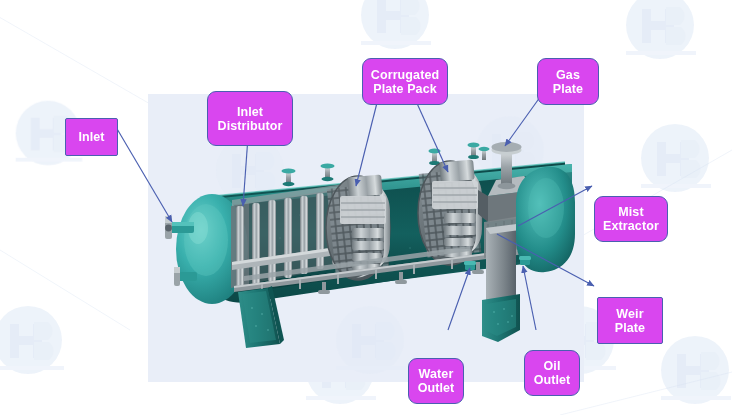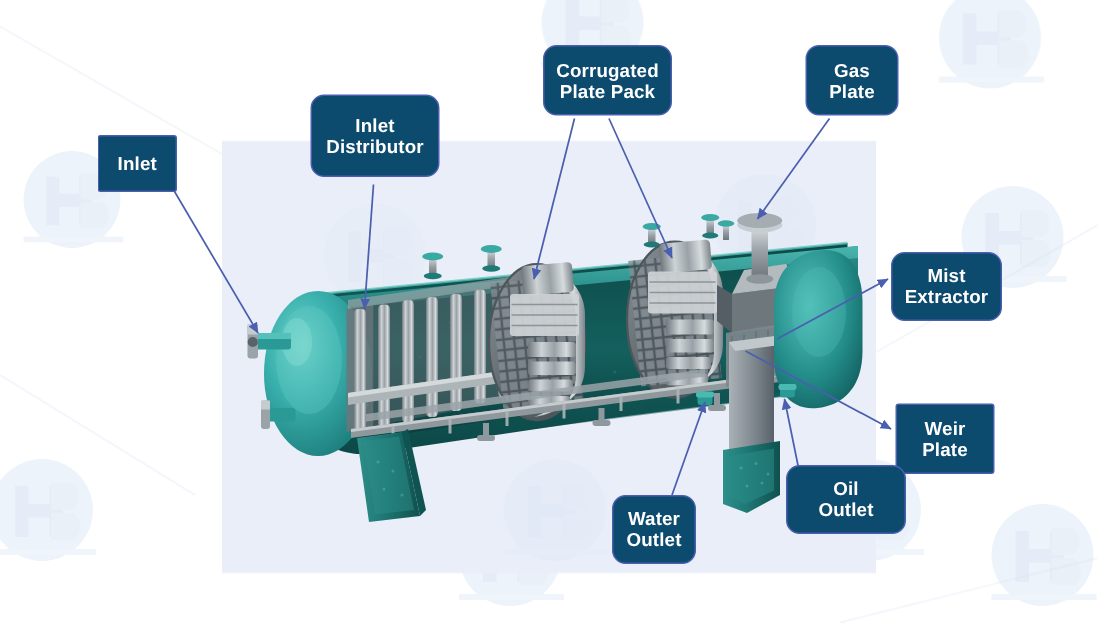--- a/index.html
+++ b/index.html
@@ -8,34 +8,35 @@
     background:#ffffff;
     font-family:"Liberation Sans",sans-serif;
     position:relative;
   }
   #stage{position:absolute;left:0;top:0;width:732px;height:415px;}
   #stage svg{position:absolute;left:0;top:0;}
 
   
   .label-box{
     position:absolute;
-    background:#0c4a6e;
+    background:#d946ef;
     border:1px solid #4a5fb0;
     color:#ffffff;
     font-weight:bold;
     font-size:12.5px;
     line-height:14px;
     text-align:center;
     display:flex;
     align-items:center;
     justify-content:center;
     box-sizing:border-box;
     padding:3px 5px;
     z-index:40;
     letter-spacing:.1px;
+    margin-top:28px;
   }
   .r-sharp{border-radius:2px;}
   .r-round{border-radius:9px;}
   .lbl-txt{white-space:pre-line;display:block;}
 </style>
 </head>
 <body>
 
 <div id="stage">
 
@@ -411,18 +412,18 @@
   <div class="label-box r-sharp" style="left:597px; top:269px; width:66px; height:47px;">
     <span class="lbl-txt">Weir
 Plate</span>
   </div>
 
   <div class="label-box r-round" style="left:408px; top:330px; width:56px; height:46px;">
     <span class="lbl-txt">Water
 Outlet</span>
   </div>
 
-  <div class="label-box r-round" style="left:524px; top:310px; width:80px; height:46px;">
+  <div class="label-box r-round" style="left:524px; top:322px; width:56px; height:46px;">
     <span class="lbl-txt">Oil
 Outlet</span>
   </div>
 
 </div>
 
 </body></html>

